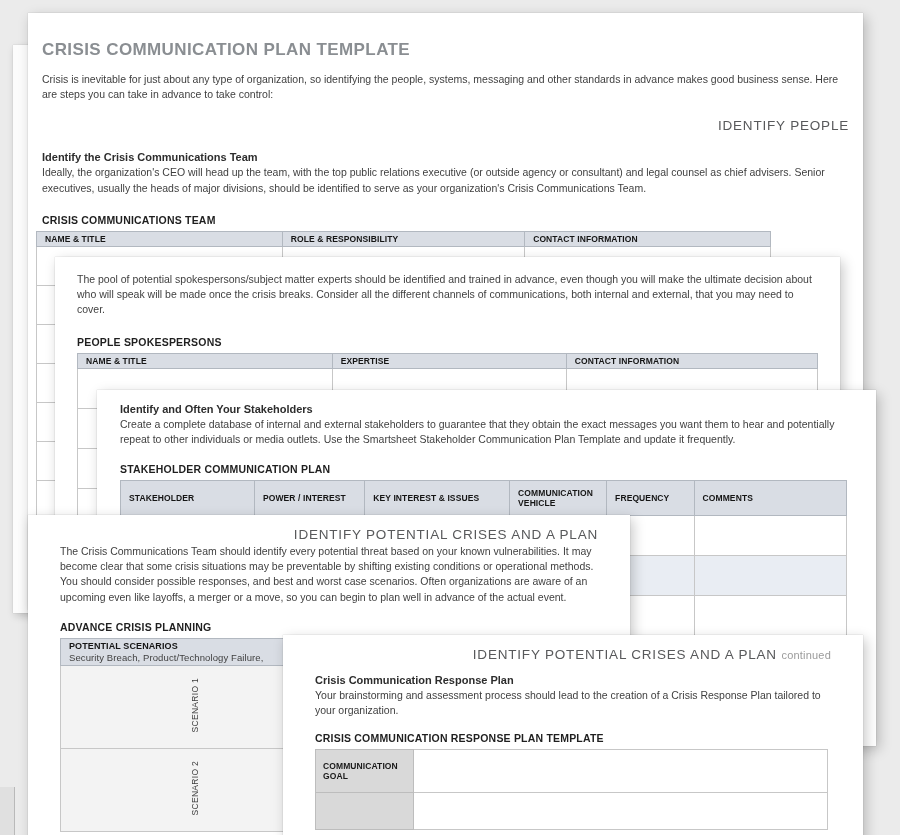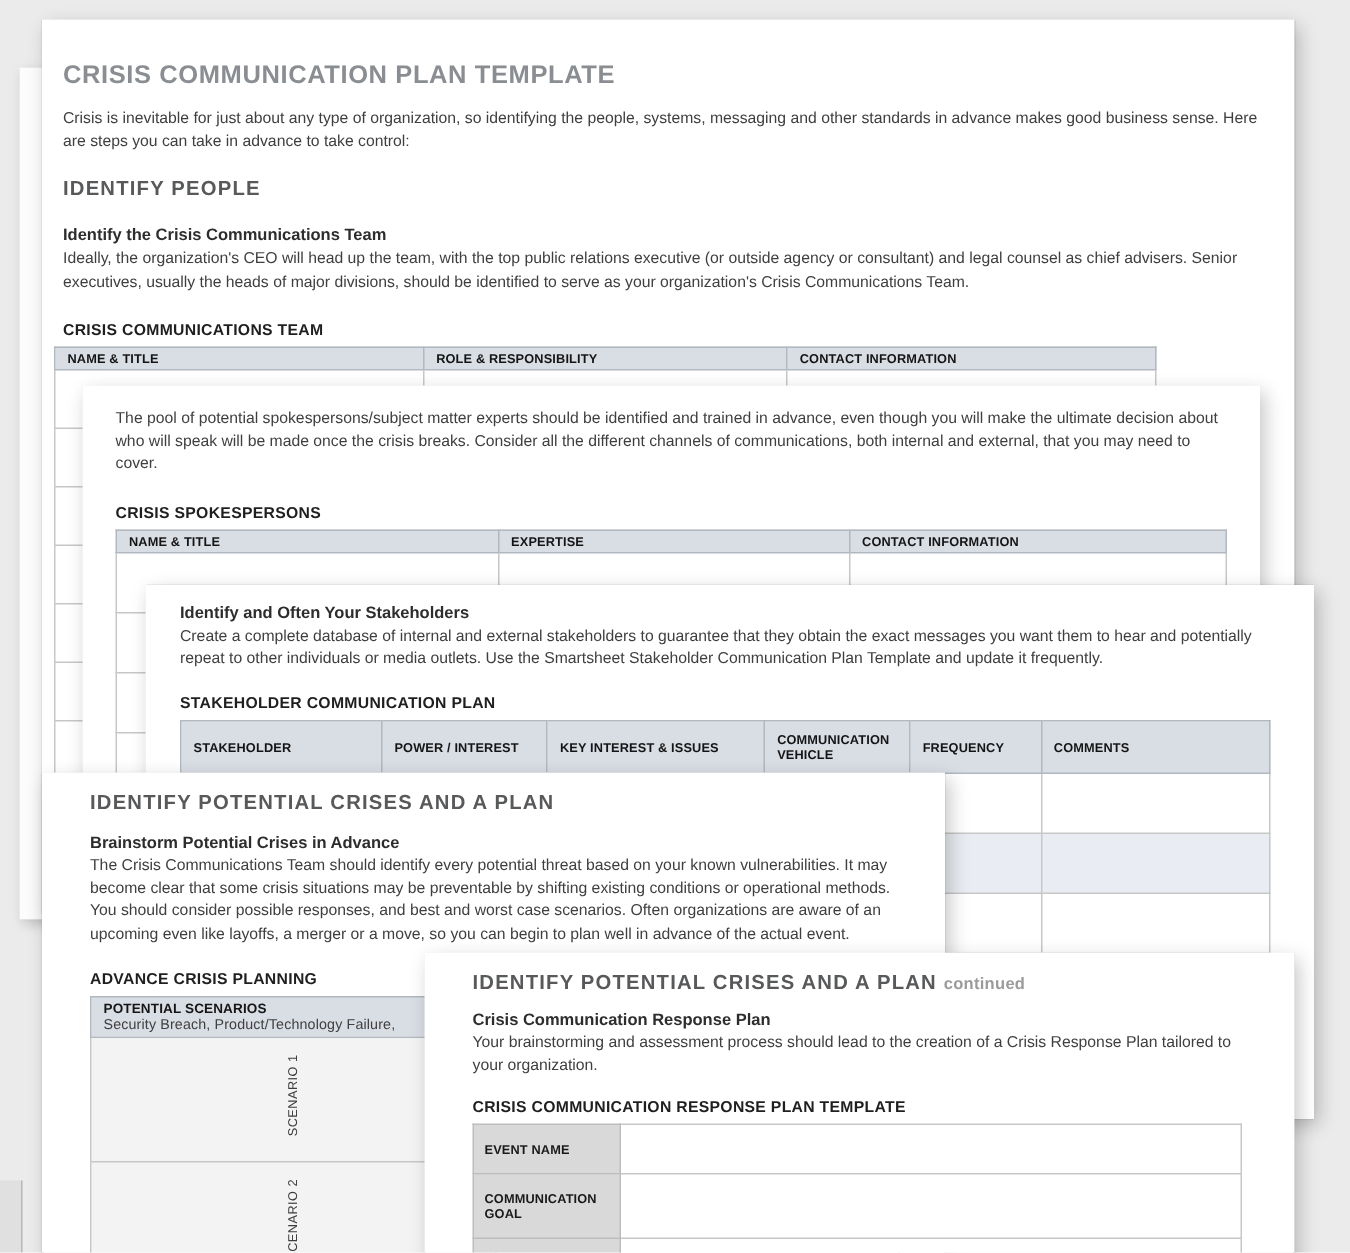--- a/index.html
+++ b/index.html
@@ -18,21 +18,21 @@
   }
   .corner-sheet{
     position:absolute;background:#e0e0e0;z-index:0;
     border-right:1px solid #b9b9b9;
   }
   
   .doc-title{
     font-size:17px;font-weight:bold;color:#8a8e92;letter-spacing:0.4px;
   }
   .big-heading{
-    font-size:13.5px;color:#58595b;letter-spacing:0.8px;font-weight:bold;
+    font-size:13.5px;color:#58595b;letter-spacing:0.8px;font-weight:normal;text-align:right;
   }
   .big-heading .continued{
     font-size:11px;color:#9b9b9b;letter-spacing:0.2px;
   }
   .subhead{
     font-size:11px;font-weight:bold;color:#2d2d2d;
   }
   .body-text{
     font-size:10.5px;color:#3f3f3f;line-height:1.45;margin:2px 0 0 0;
   }
@@ -164,21 +164,21 @@
             <td></td>
           </tr>
         </tbody>
     </table>
   </div>
 </div>
 
 <div class="page" id="page2">
   <div class="inner">
     <p class="body-text" style="width:745px">The pool of potential spokespersons/subject matter experts should be identified and trained in advance, even though you will make the ultimate decision about who will speak will be made once the crisis breaks. Consider all the different channels of communications, both internal and external, that you may need to cover.</p>
-    <div class="table-title mt18">CRISIS SPOKESPERSONS</div>
+    <div class="table-title mt18">PEOPLE SPOKESPERSONS</div>
     <table class="tbl tbl-p2 mt5" style="width:741px;">
       <thead>
         <tr>
           <th style="width:34.5%">NAME &amp; TITLE</th>
           <th style="width:31.5%">EXPERTISE</th>
           <th style="width:34%">CONTACT INFORMATION</th>
         </tr>
       </thead>
       <tbody>
           <tr>
@@ -274,21 +274,20 @@
             <td></td>
           </tr>
         </tbody>
     </table>
   </div>
 </div>
 
 <div class="page" id="page4">
   <div class="inner">
     <div class="big-heading">IDENTIFY POTENTIAL CRISES AND A PLAN</div>
-    <div class="subhead mt14">Brainstorm Potential Crises in Advance</div>
     <p class="body-text" style="width:540px">The Crisis Communications Team should identify every potential threat based on your known vulnerabilities. It may become clear that some crisis situations may be preventable by shifting existing conditions or operational methods. You should consider possible responses, and best and worst case scenarios. Often organizations are aware of an upcoming even like layoffs, a merger or a move, so you can begin to plan well in advance of the actual event.</p>
     <div class="table-title mt16">ADVANCE CRISIS PLANNING</div>
     <table class="tbl tbl-p4 mt5" style="width:540px;">
       <thead>
         <tr>
           <th colspan="2">
             <div class="th-main">POTENTIAL SCENARIOS</div>
             <div class="th-sub">Security Breach, Product/Technology Failure,</div>
           </th>
         </tr>
@@ -311,24 +310,20 @@
   <div class="inner">
     <div class="big-heading">
       <span>IDENTIFY POTENTIAL CRISES AND A PLAN</span>
       <span class="continued">continued</span>
     </div>
     <div class="subhead mt12">Crisis Communication Response Plan</div>
     <p class="body-text" style="width:520px">Your brainstorming and assessment process should lead to the creation of a Crisis Response Plan tailored to your organization.</p>
     <div class="table-title mt14">CRISIS COMMUNICATION RESPONSE PLAN TEMPLATE</div>
     <table class="tbl tbl-p5 mt5" style="width:513px;">
       <tbody>
-        <tr class="r1">
-          <td class="rlabel">EVENT NAME</td>
-          <td class="rval"></td>
-        </tr>
         <tr class="r2">
           <td class="rlabel">COMMUNICATION GOAL</td>
           <td class="rval"></td>
         </tr>
         <tr class="r3">
           <td class="rlabel"></td>
           <td class="rval"></td>
         </tr>
       </tbody>
     </table>

